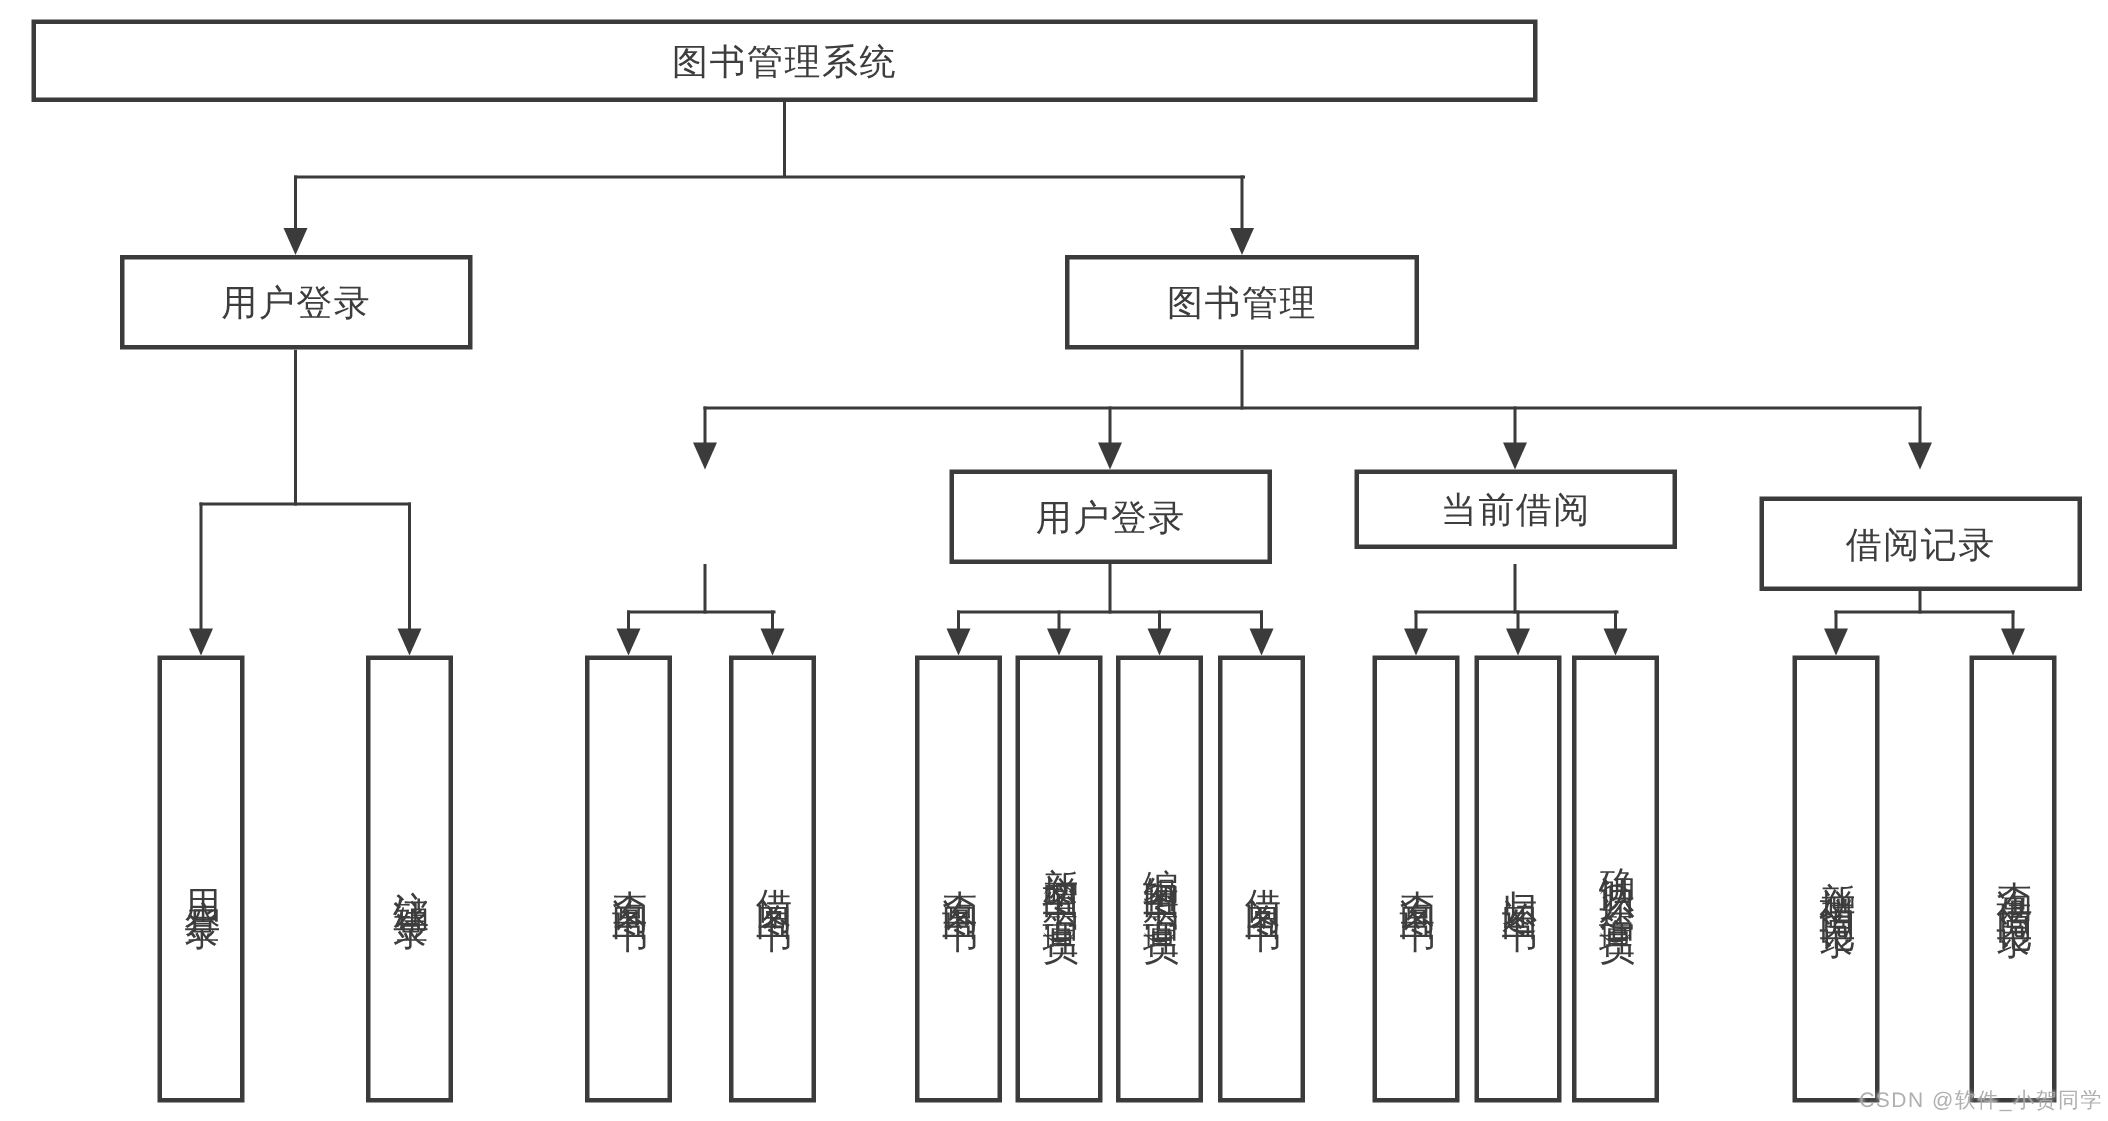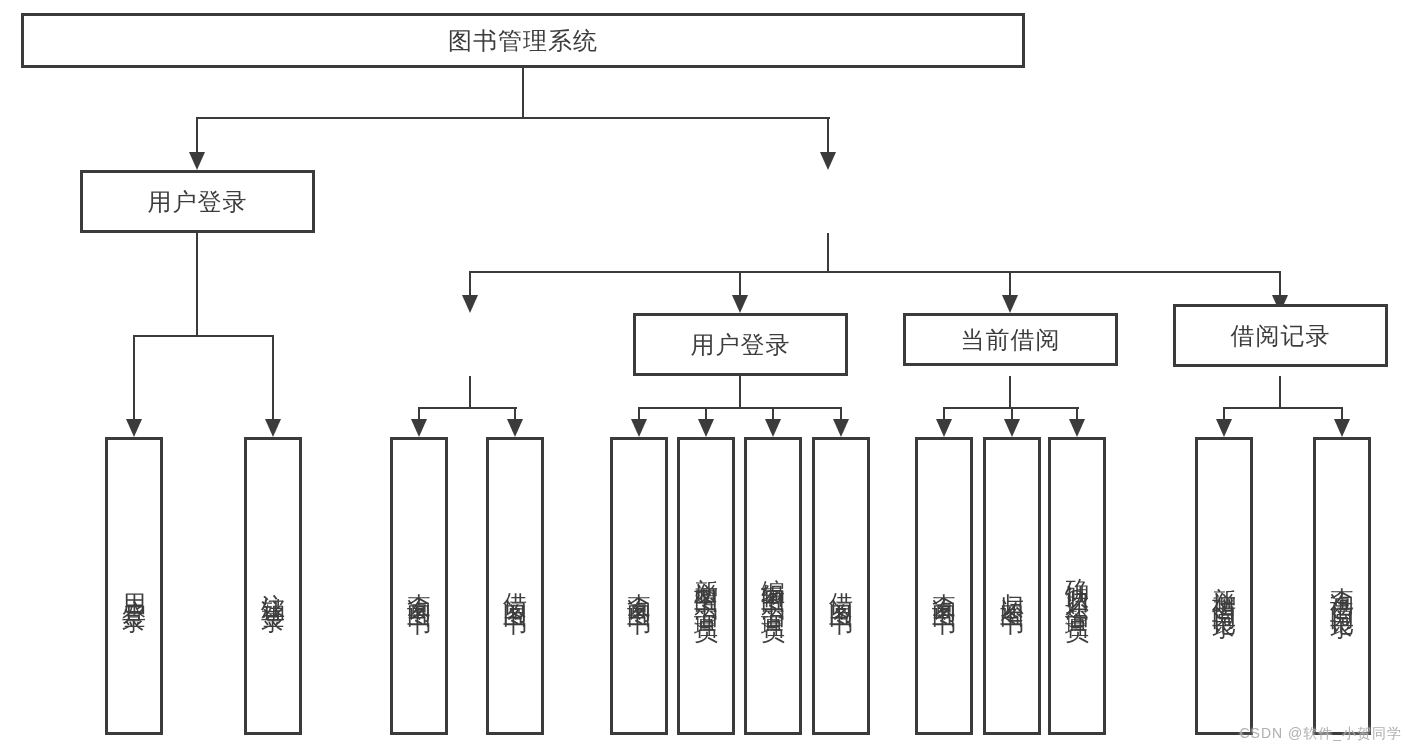--- a/index.html
+++ b/index.html
@@ -121,28 +121,31 @@
   <div class="ah" style="left:1216px;top:419px"></div>
   <div class="ah" style="left:1334px;top:419px"></div>
 
   <div class="hbox" style="left:21px;top:13px;width:1004px;height:55px">
     <span>图书管理系统</span>
   </div>
 
   <div class="hbox" style="left:80px;top:170px;width:235px;height:63px">
     <span>用户登录</span>
   </div>
+  <div class="hbox" style="left:710px;top:170px;width:236px;height:63px">
+    <span>图书管理</span>
+  </div>
 
   <div class="hbox" style="left:633px;top:313px;width:215px;height:63px">
     <span>用户登录</span>
   </div>
   <div class="hbox" style="left:903px;top:313px;width:215px;height:53px">
     <span>当前借阅</span>
   </div>
-  <div class="hbox" style="left:1173px;top:304px;width:215px;height:63px">
+  <div class="hbox" style="left:1173px;top:331px;width:215px;height:63px">
     <span>借阅记录</span>
   </div>
 
   <div class="vbox" style="left:105px">
     <span class="vtext">用户登录</span>
   </div>
   <div class="vbox" style="left:244px">
     <span class="vtext">注销登录</span>
   </div>
 

